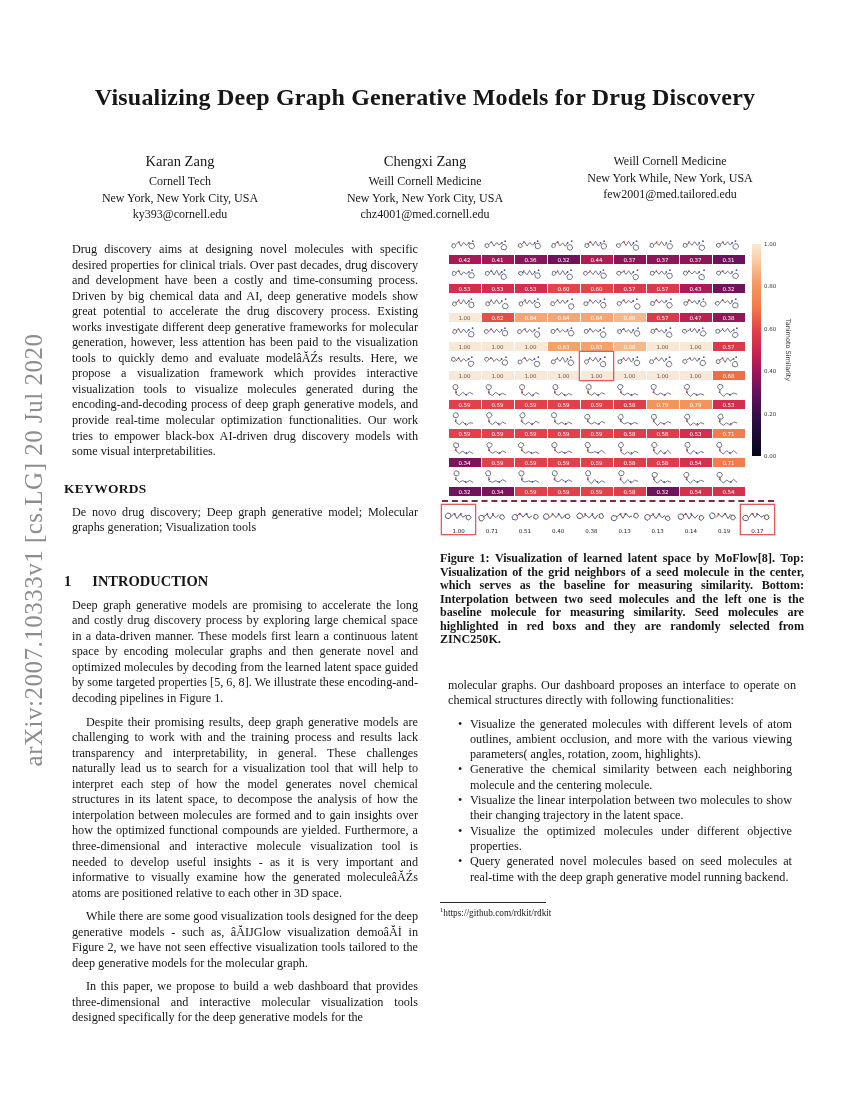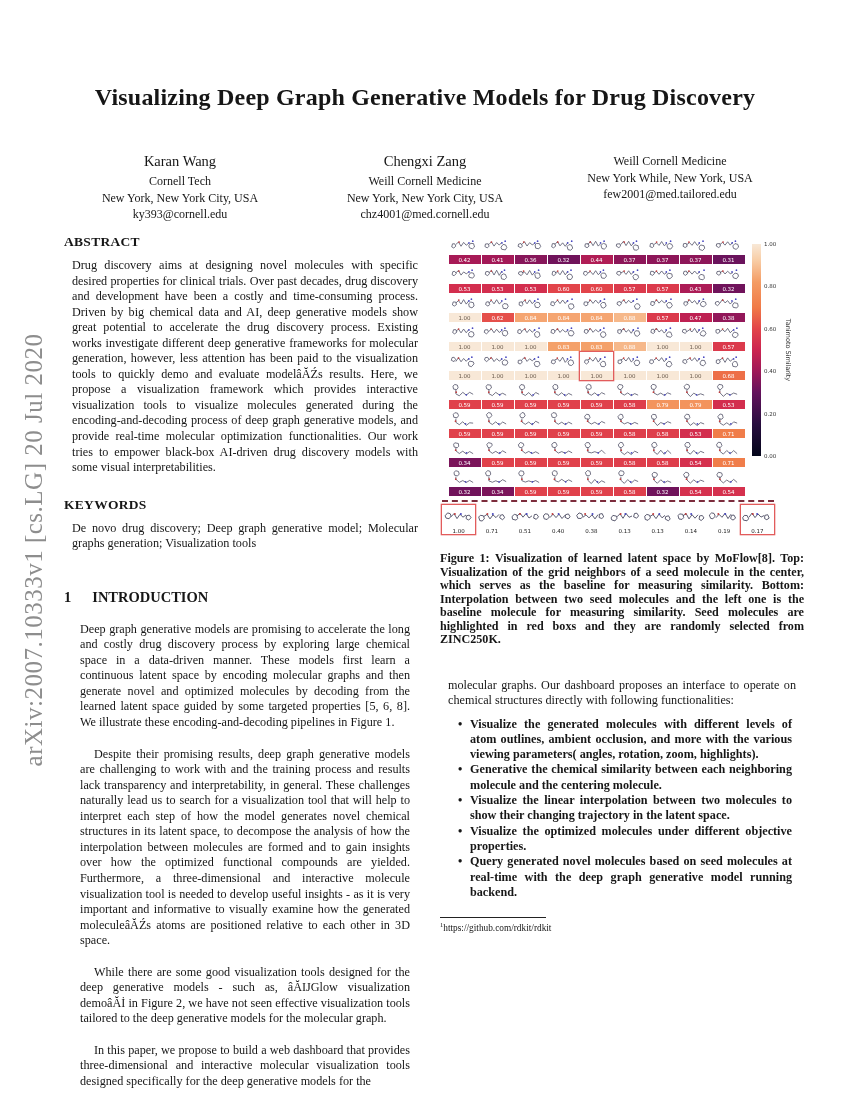--- a/index.html
+++ b/index.html
@@ -25,21 +25,21 @@
   .author .aff{font-size:12px;line-height:16.5px;}
   
   .col{position:absolute;top:234px;}
   #left-col{left:64px;width:362px;}
   #right-col{left:440px;width:364px;}
   .sec-head{font-size:13.5px;font-weight:bold;margin:0 0 5px 0;letter-spacing:0.3px;}
   .body-text{font-size:12.2px;line-height:15.55px;text-align:justify;margin:8px;}
   .kw-head{margin-top:21px;}
   .intro-head{font-size:14.5px;font-weight:bold;margin:37px 0 7px 0;}
   .intro-head .num{margin-right:21px;}
-  .intro-p{margin:16px;}
+  .intro-p{margin:8px;}
   .intro-p.indent{text-indent:14px;}
   
   .fig-panel{position:relative;width:364px;height:310px;}
   .fig-grid{position:absolute;left:8px;top:2px;width:297px;}
   .fig-row{display:flex;margin-bottom:1px;}
   .fig-cell{width:33px;display:flex;flex-direction:column;}
   .fig-cell svg{width:33px;height:19px;display:block;}
   .fig-cell .val{
     height:9px;margin:0 0.5px;display:flex;align-items:center;justify-content:center;
     font-family:"DejaVu Sans", sans-serif;font-size:5.5px;
@@ -64,59 +64,58 @@
   .cbar-tick{
     position:absolute;left:12px;font-family:"DejaVu Sans", sans-serif;font-size:5.5px;color:#333;
   }
   .cbar-label{
     position:absolute;left:32px;top:106px;transform:translateY(-50%);
     writing-mode:vertical-rl;font-family:"DejaVu Sans", sans-serif;font-size:6.5px;color:#333;
   }
   
   .caption{font-size:12.1px;font-weight:bold;line-height:13.5px;text-align:justify;margin:8px 0 0 0;}
   .rc-p1{margin-top:31px;}
-  ul.feature-list{margin:1px 12px 0 0;padding:0 0 0 30px;list-style:none;font-weight:bold;}
+  ul.feature-list{margin:1px 12px 0 0;padding:0 0 0 30px;list-style:none;}
   ul.feature-list li{position:relative;font-size:12.2px;line-height:15.3px;text-align:justify;}
   ul.feature-list li::before{content:"\2022";position:absolute;left:-12px;}
   .rc-p2{margin-top:2px;}
   sup{font-size:8px;}
   .footnote-block{margin-top:17px;}
   .fn-rule{width:106px;border-top:1px solid #222;margin-bottom:3px;}
   .fn{font-size:9.3px;}
   .fn sup{font-size:6.5px;}
 </style>
 </head>
 <body>
 
 <div class="watermark">arXiv:2007.10333v1  [cs.LG]  20 Jul 2020</div>
 
 <div class="title">Visualizing Deep Graph Generative Models for Drug Discovery</div>
 
 <div class="authors">
   <div class="author">
-    <div class="name">Karan Wang</div>
+    <div class="name">Karan Zang</div>
     <div class="aff">Cornell Tech</div>
     <div class="aff">New York, New York City, USA</div>
     <div class="aff">ky393@cornell.edu</div>
   </div>
   <div class="author">
     <div class="name">Chengxi Zang</div>
     <div class="aff">Weill Cornell Medicine</div>
     <div class="aff">New York, New York City, USA</div>
     <div class="aff">chz4001@med.cornell.edu</div>
   </div>
   <div class="author">
     <div class="aff">Weill Cornell Medicine</div>
     <div class="aff">New York While, New York, USA</div>
     <div class="aff">few2001@med.tailored.edu</div>
   </div>
 </div>
 
 <div class="col" id="left-col">
-  <div class="sec-head">ABSTRACT</div>
   <p class="body-text">Drug discovery aims at designing novel molecules with specific desired properties for clinical trials. Over past decades, drug discovery and development have been a costly and time-consuming process. Driven by big chemical data and AI, deep generative models show great potential to accelerate the drug discovery process. Existing works investigate different deep generative frameworks for molecular generation, however, less attention has been paid to the visualization tools to quickly demo and evaluate modelâĂŹs results. Here, we propose a visualization framework which provides interactive visualization tools to visualize molecules generated during the encoding-and-decoding process of deep graph generative models, and provide real-time molecular optimization functionalities. Our work tries to empower black-box AI-driven drug discovery models with some visual interpretabilities.</p>
 
   <div class="sec-head kw-head">KEYWORDS</div>
   <p class="body-text">De novo drug discovery; Deep graph generative model; Molecular graphs generation; Visualization tools</p>
 
   <div class="intro-head">
     <span class="num">1</span><span>INTRODUCTION</span>
   </div>
   <p class="body-text intro-p">Deep graph generative models are promising to accelerate the long and costly drug discovery process by exploring large chemical space in a data-driven manner. These models first learn a continuous latent space by encoding molecular graphs and then generate novel and optimized molecules by decoding from the learned latent space guided by some targeted properties [5, 6, 8]. We illustrate these encoding-and-decoding pipelines in Figure 1.</p>
   <p class="body-text intro-p indent">Despite their promising results, deep graph generative models are challenging to work with and the training process and results lack transparency and interpretability, in general. These challenges naturally lead us to search for a visualization tool that will help to interpret each step of how the model generates novel chemical structures in its latent space, to decompose the analysis of how the interpolation between molecules are formed and to gain insights over how the optimized functional compounds are yielded. Furthermore, a three-dimensional and interactive molecule visualization tool is needed to develop useful insights - as it is very important and informative to visually examine how the generated moleculeâĂŹs atoms are positioned relative to each other in 3D space.</p>

